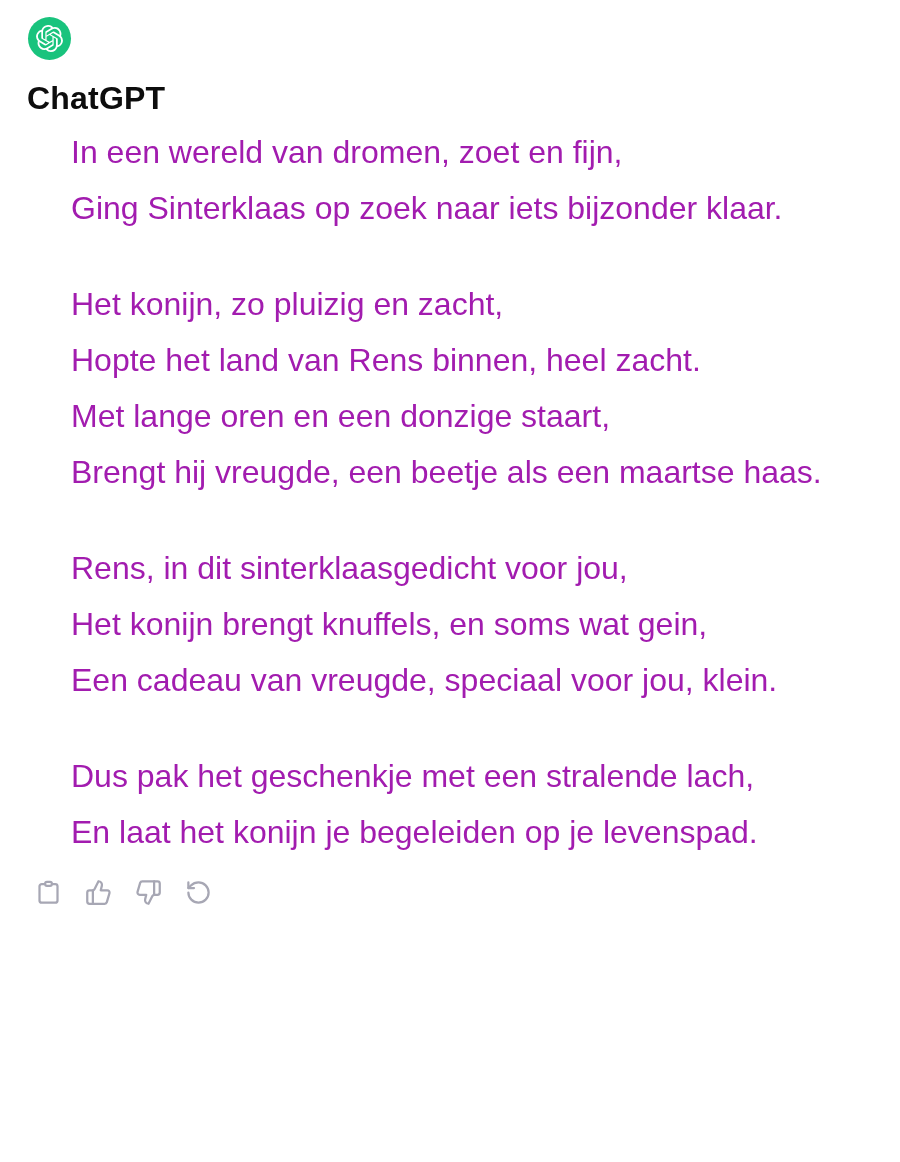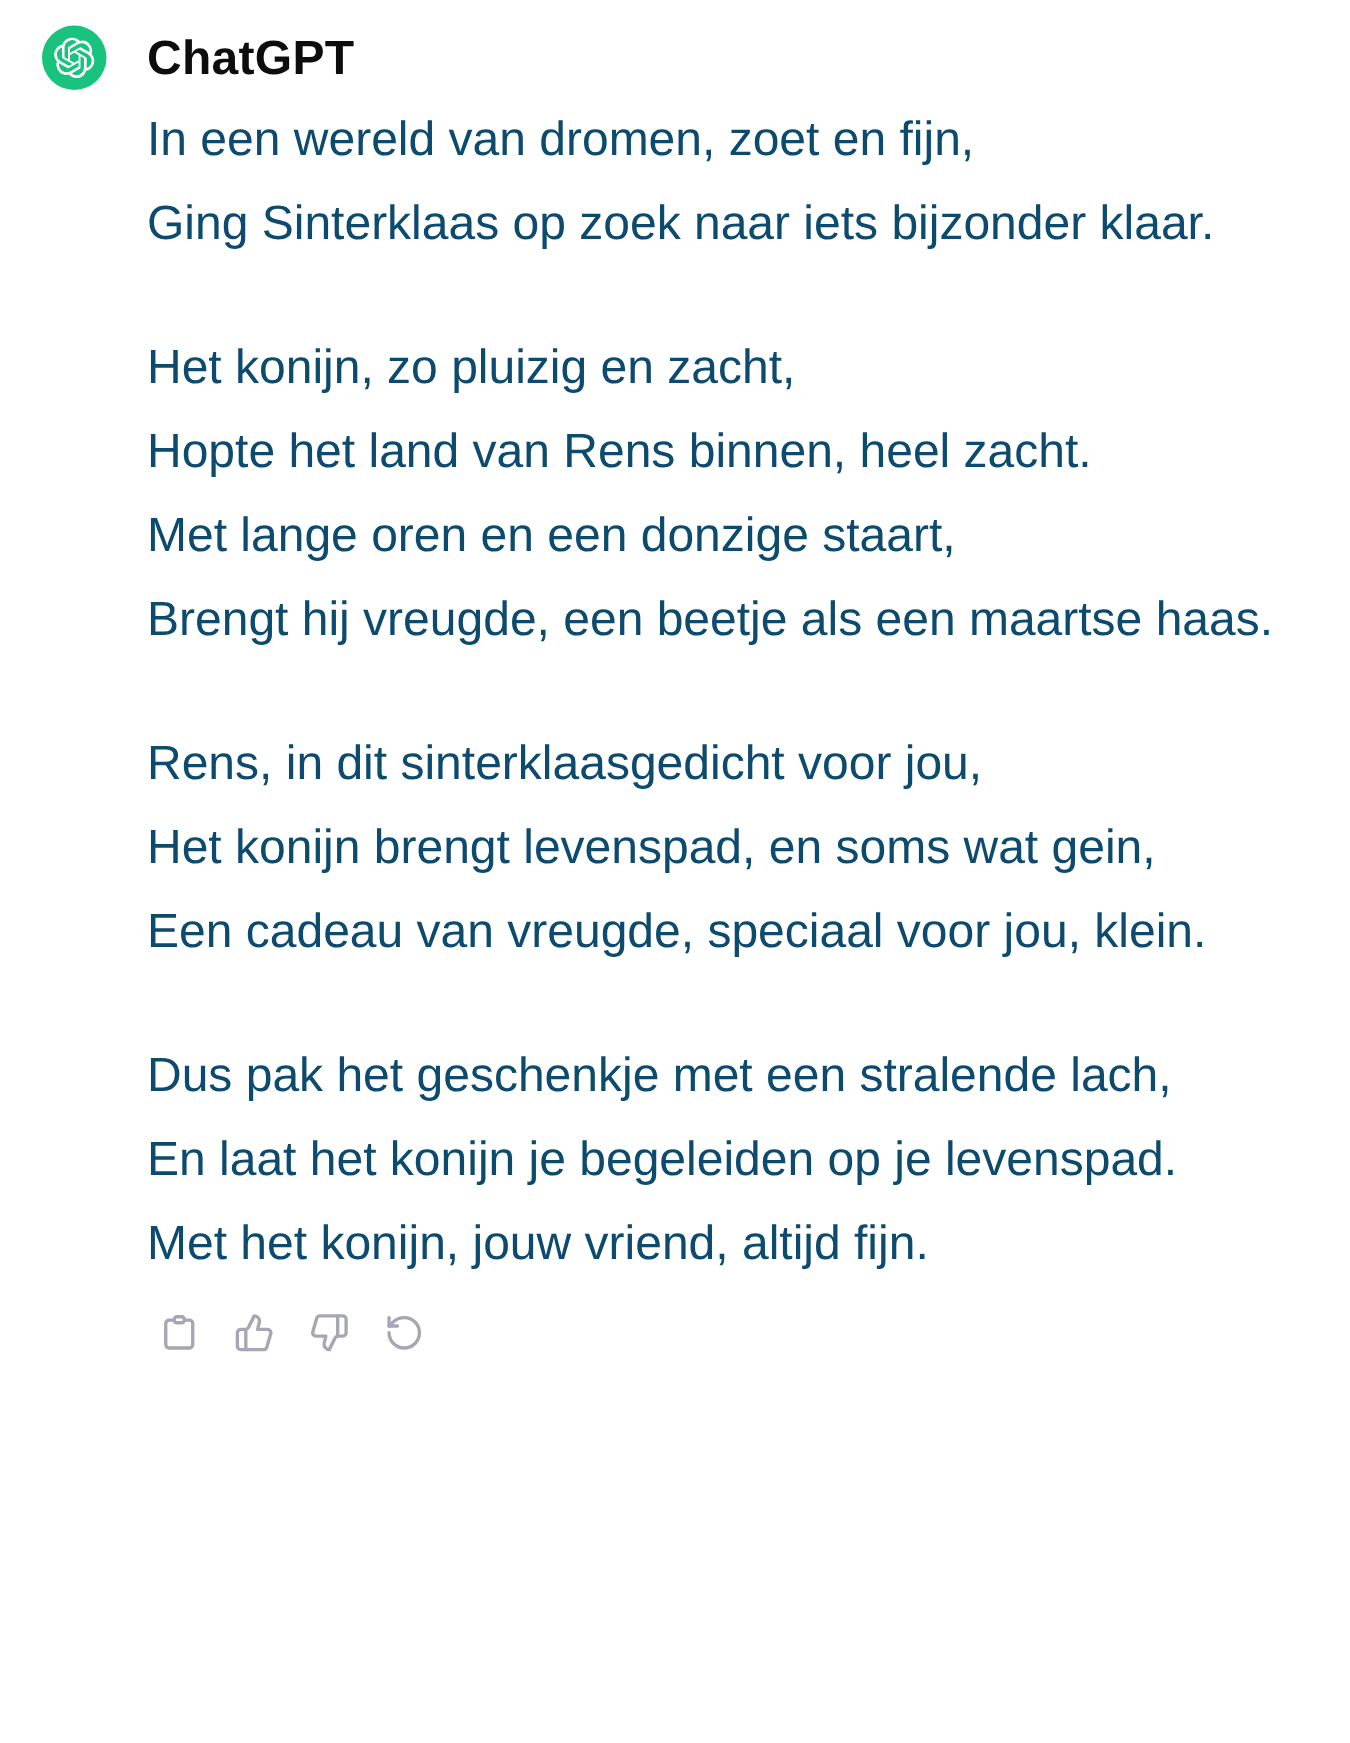--- a/index.html
+++ b/index.html
@@ -7,20 +7,21 @@
     width: 900px;
     height: 1162px;
     background: #ffffff;
     font-family: "Liberation Sans", "DejaVu Sans", sans-serif;
     overflow: hidden;
   }
   .message {
     display: flex;
     align-items: flex-start;
     padding: 0;
+    flex-direction: column;
   }
   .avatar {
     flex: 0 0 auto;
     width: 43px;
     height: 43px;
     margin: 17px 0 0 28px;
     border-radius: 50%;
     background: #19c37d;
     display: flex;
     align-items: center;
@@ -42,21 +43,22 @@
     line-height: 40px;
     letter-spacing: 0.2px;
   }
   .poem { margin-top: 6px; }
   .stanza { margin-bottom: 40px; }
   .stanza:last-child { margin-bottom: 0; }
   .line {
     font-size: 32px;
     line-height: 56px;
     white-space: nowrap;
-    color: #0c4a6e;
+    color: #a21caf;
+    margin-left: 44px;
   }
   .actions {
     margin-top: 15px;
     margin-left: 8px;
     display: flex;
     align-items: center;
     gap: 23px;
     height: 34px;
   }
   .action-btn {
@@ -101,27 +103,26 @@
         <div class="line">Ging Sinterklaas op zoek naar iets bijzonder klaar.</div>
       </div>
       <div class="stanza">
         <div class="line">Het konijn, zo pluizig en zacht,</div>
         <div class="line">Hopte het land van Rens binnen, heel zacht.</div>
         <div class="line">Met lange oren en een donzige staart,</div>
         <div class="line">Brengt hij vreugde, een beetje als een maartse haas.</div>
       </div>
       <div class="stanza">
         <div class="line">Rens, in dit sinterklaasgedicht voor jou,</div>
-        <div class="line">Het konijn brengt levenspad, en soms wat gein,</div>
+        <div class="line">Het konijn brengt knuffels, en soms wat gein,</div>
         <div class="line">Een cadeau van vreugde, speciaal voor jou, klein.</div>
       </div>
       <div class="stanza">
         <div class="line">Dus pak het geschenkje met een stralende lach,</div>
         <div class="line">En laat het konijn je begeleiden op je levenspad.</div>
-        <div class="line">Met het konijn, jouw vriend, altijd fijn.</div>
       </div>
     </div>
 
     <div class="actions">
       <button class="action-btn" aria-label="Copy">
         <svg viewBox="0 0 24 24" aria-hidden="true">
           <path d="M16 4.5h2a2 2 0 0 1 2 2V19a2 2 0 0 1-2 2H6a2 2 0 0 1-2-2V6.5a2 2 0 0 1 2-2h2"></path>
           <rect x="9" y="2.5" width="6" height="3.6" rx="1.6"></rect>
         </svg>
       </button>

